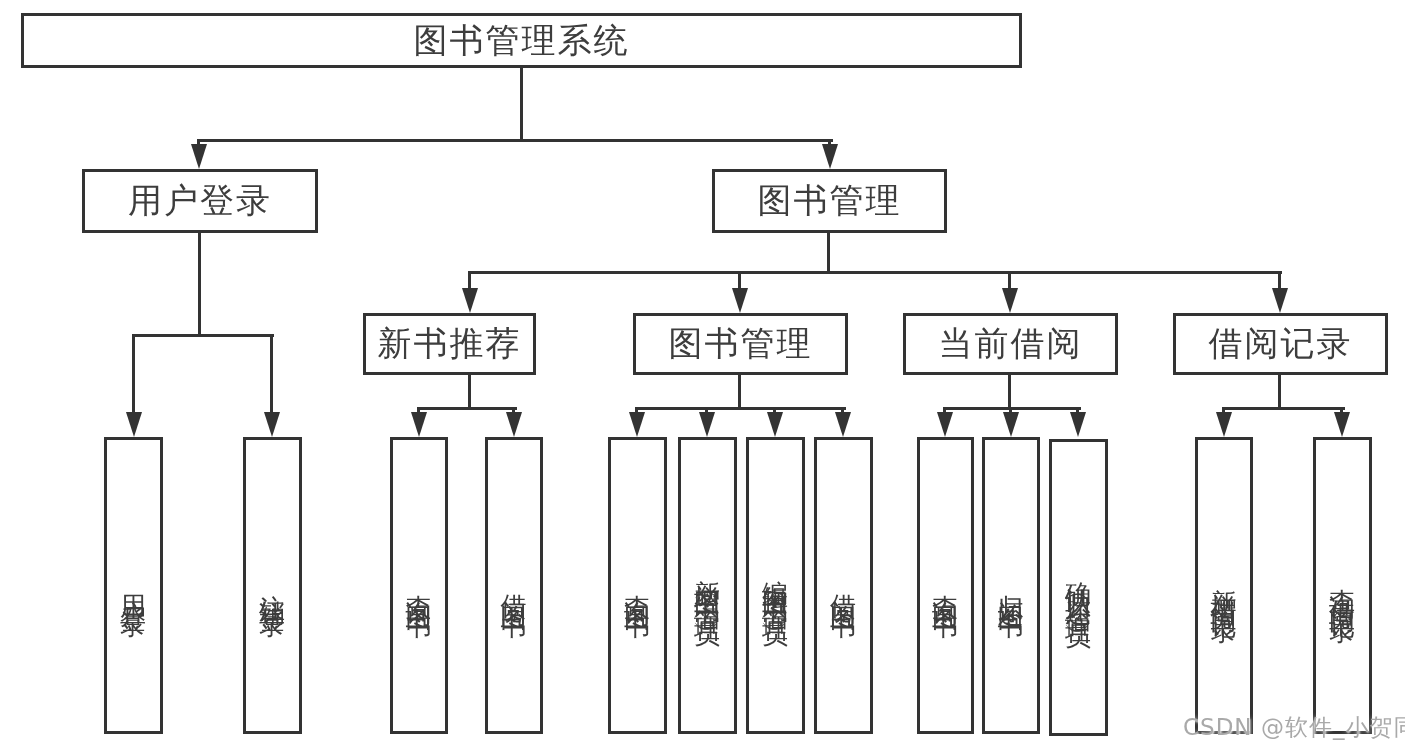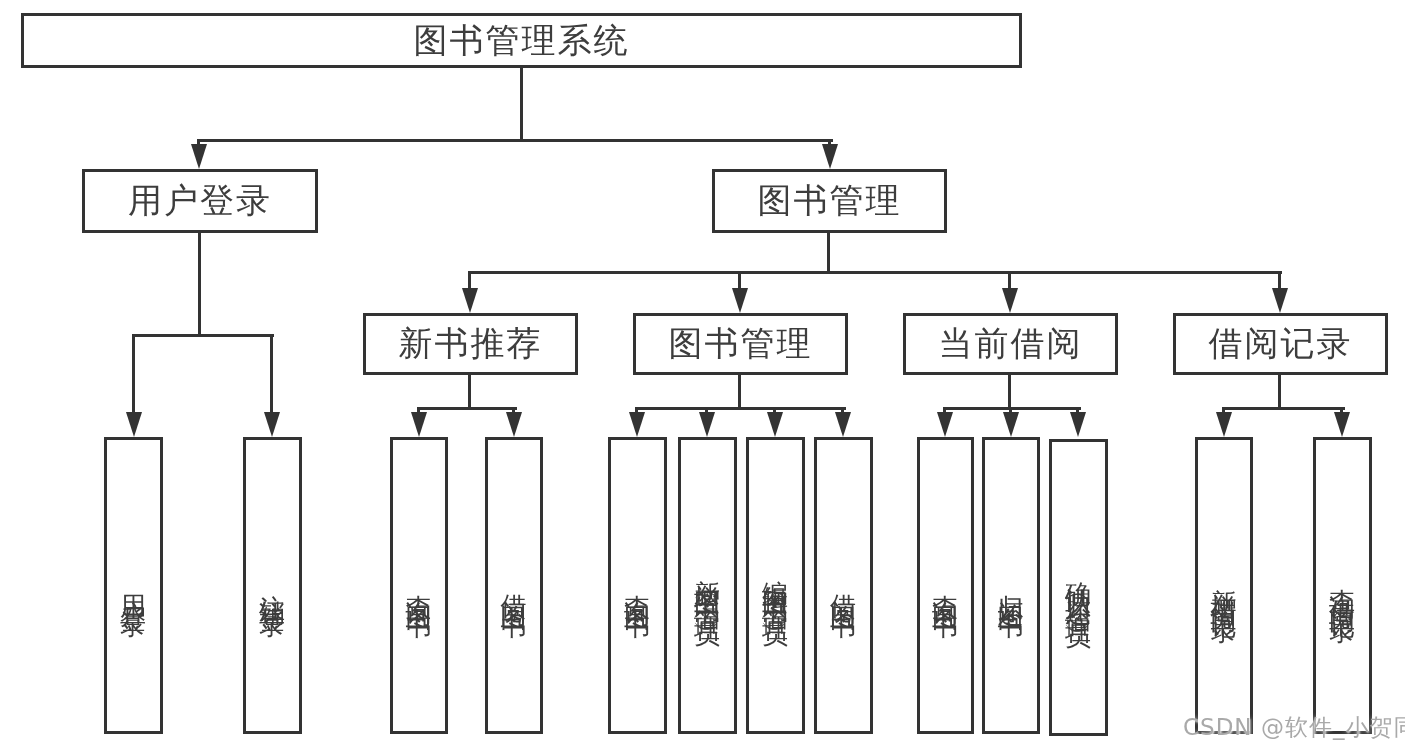--- a/index.html
+++ b/index.html
@@ -93,21 +93,21 @@
   <div class="hl" style="left:468px;  top:271px; width:814px;"></div>
   <div class="vl" style="left:468px;  top:272px; height:20px;"></div>
   <div class="vl" style="left:738px;  top:272px; height:20px;"></div>
   <div class="vl" style="left:1008px; top:272px; height:20px;"></div>
   <div class="vl" style="left:1278px; top:272px; height:20px;"></div>
   <div class="ar" style="left:462px;  top:288px;"></div>
   <div class="ar" style="left:732px;  top:288px;"></div>
   <div class="ar" style="left:1002px; top:288px;"></div>
   <div class="ar" style="left:1272px; top:288px;"></div>
 
-  <div class="bx" style="left:363px; top:313px; width:215px; height:62px;">
+  <div class="bx" style="left:363px; top:313px; width:173px; height:62px;">
     <span>新书推荐</span>
   </div>
   <div class="bx" style="left:633px; top:313px; width:215px; height:62px;">
     <span>图书管理</span>
   </div>
   <div class="bx" style="left:903px; top:313px; width:215px; height:62px;">
     <span>当前借阅</span>
   </div>
   <div class="bx" style="left:1173px; top:313px; width:215px; height:62px;">
     <span>借阅记录</span>

